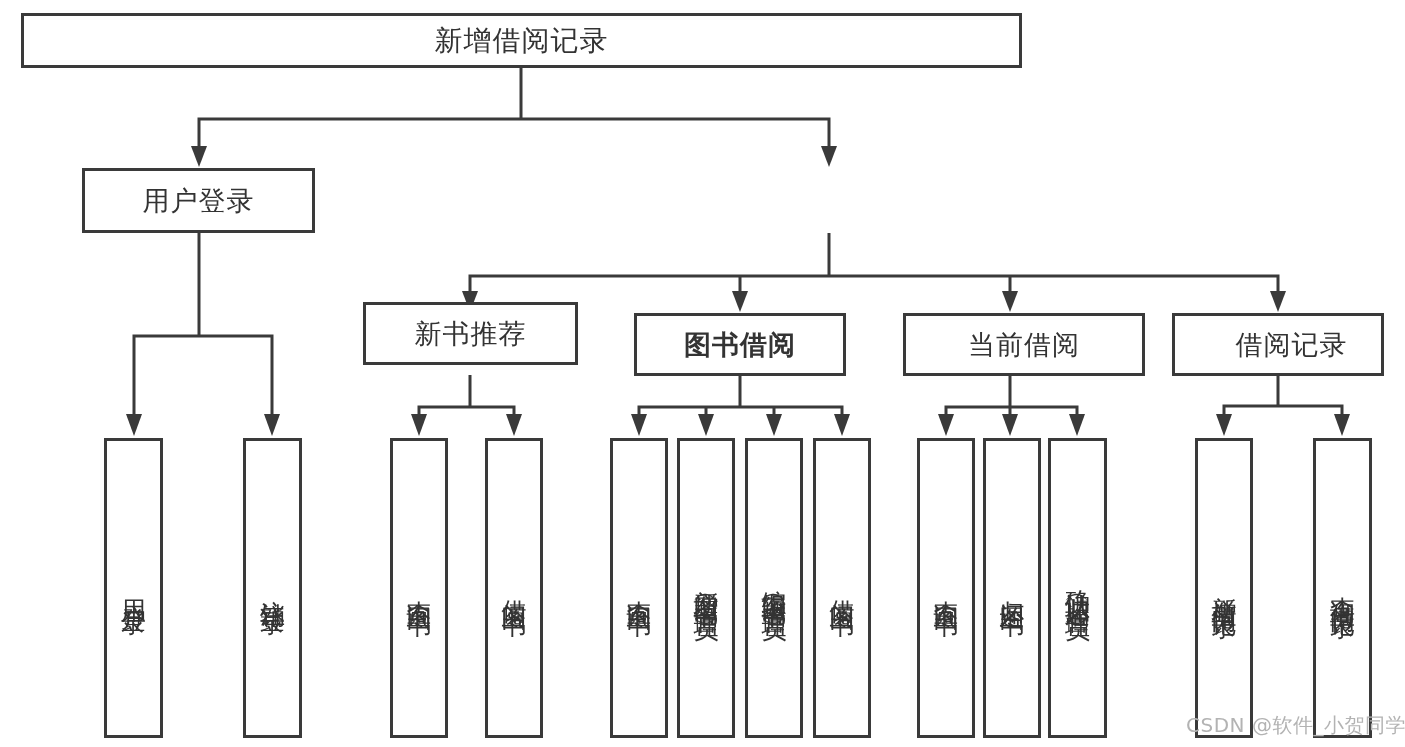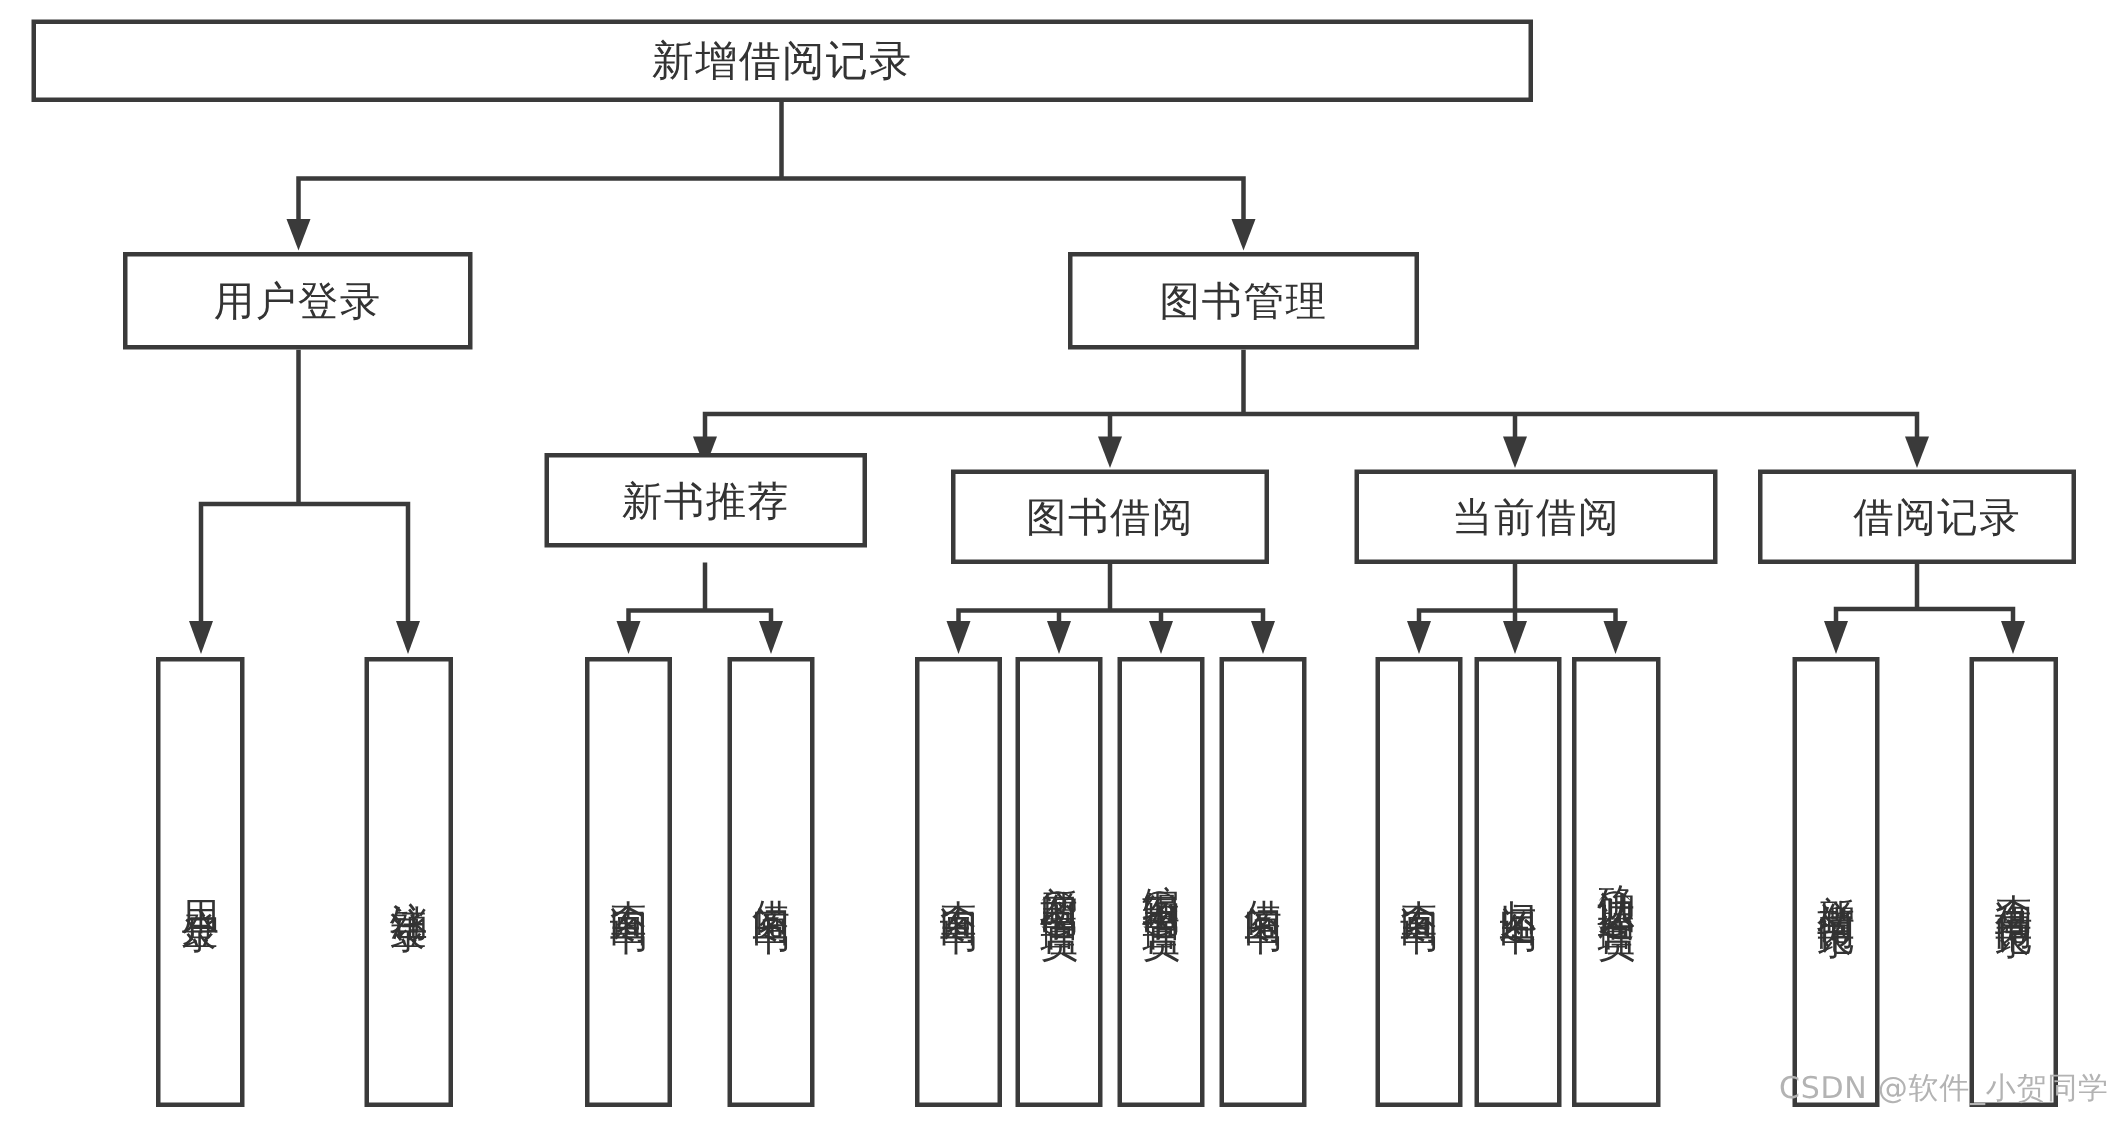--- a/index.html
+++ b/index.html
@@ -112,24 +112,23 @@
     <g>
       <path d="M1278 375 V406 M1224 406 H1342 M1224 404.5 V416 M1342 404.5 V416"></path>
       <polygon points="1216,414 1232,414 1224,436"></polygon>
       <polygon points="1334,414 1350,414 1342,436"></polygon>
     </g>
   </svg>
 
   <div class="box root" style="left:21px;top:13px;width:1001px;height:55px;">新增借阅记录</div>
 
   <div class="box" style="left:82px;top:168px;width:233px;height:65px;">用户登录</div>
-  <div class="box" style="left:712px;top:168px;width:234px;height:65px;">图书管理</div>
 
   <div class="box" style="left:363px;top:302px;width:215px;height:63px;">新书推荐</div>
-  <div class="box" style="left:634px;top:313px;width:212px;height:63px;">图书借阅</div>
+  <div class="box" style="left:634px;top:313px;width:212px;height:63px;font-weight:bold;">图书借阅</div>
   <div class="box" style="left:903px;top:313px;width:242px;height:63px;">当前借阅</div>
   <div class="box" style="left:1172px;top:313px;width:212px;height:63px;padding-left:27px;">借阅记录</div>
 
   <div class="vbox" style="left:104px;top:438px;width:59px;height:300px;">
     <span>用户登录</span>
   </div>
   <div class="vbox" style="left:243px;top:438px;width:59px;height:300px;">
     <span>注销登录</span>
   </div>
 

